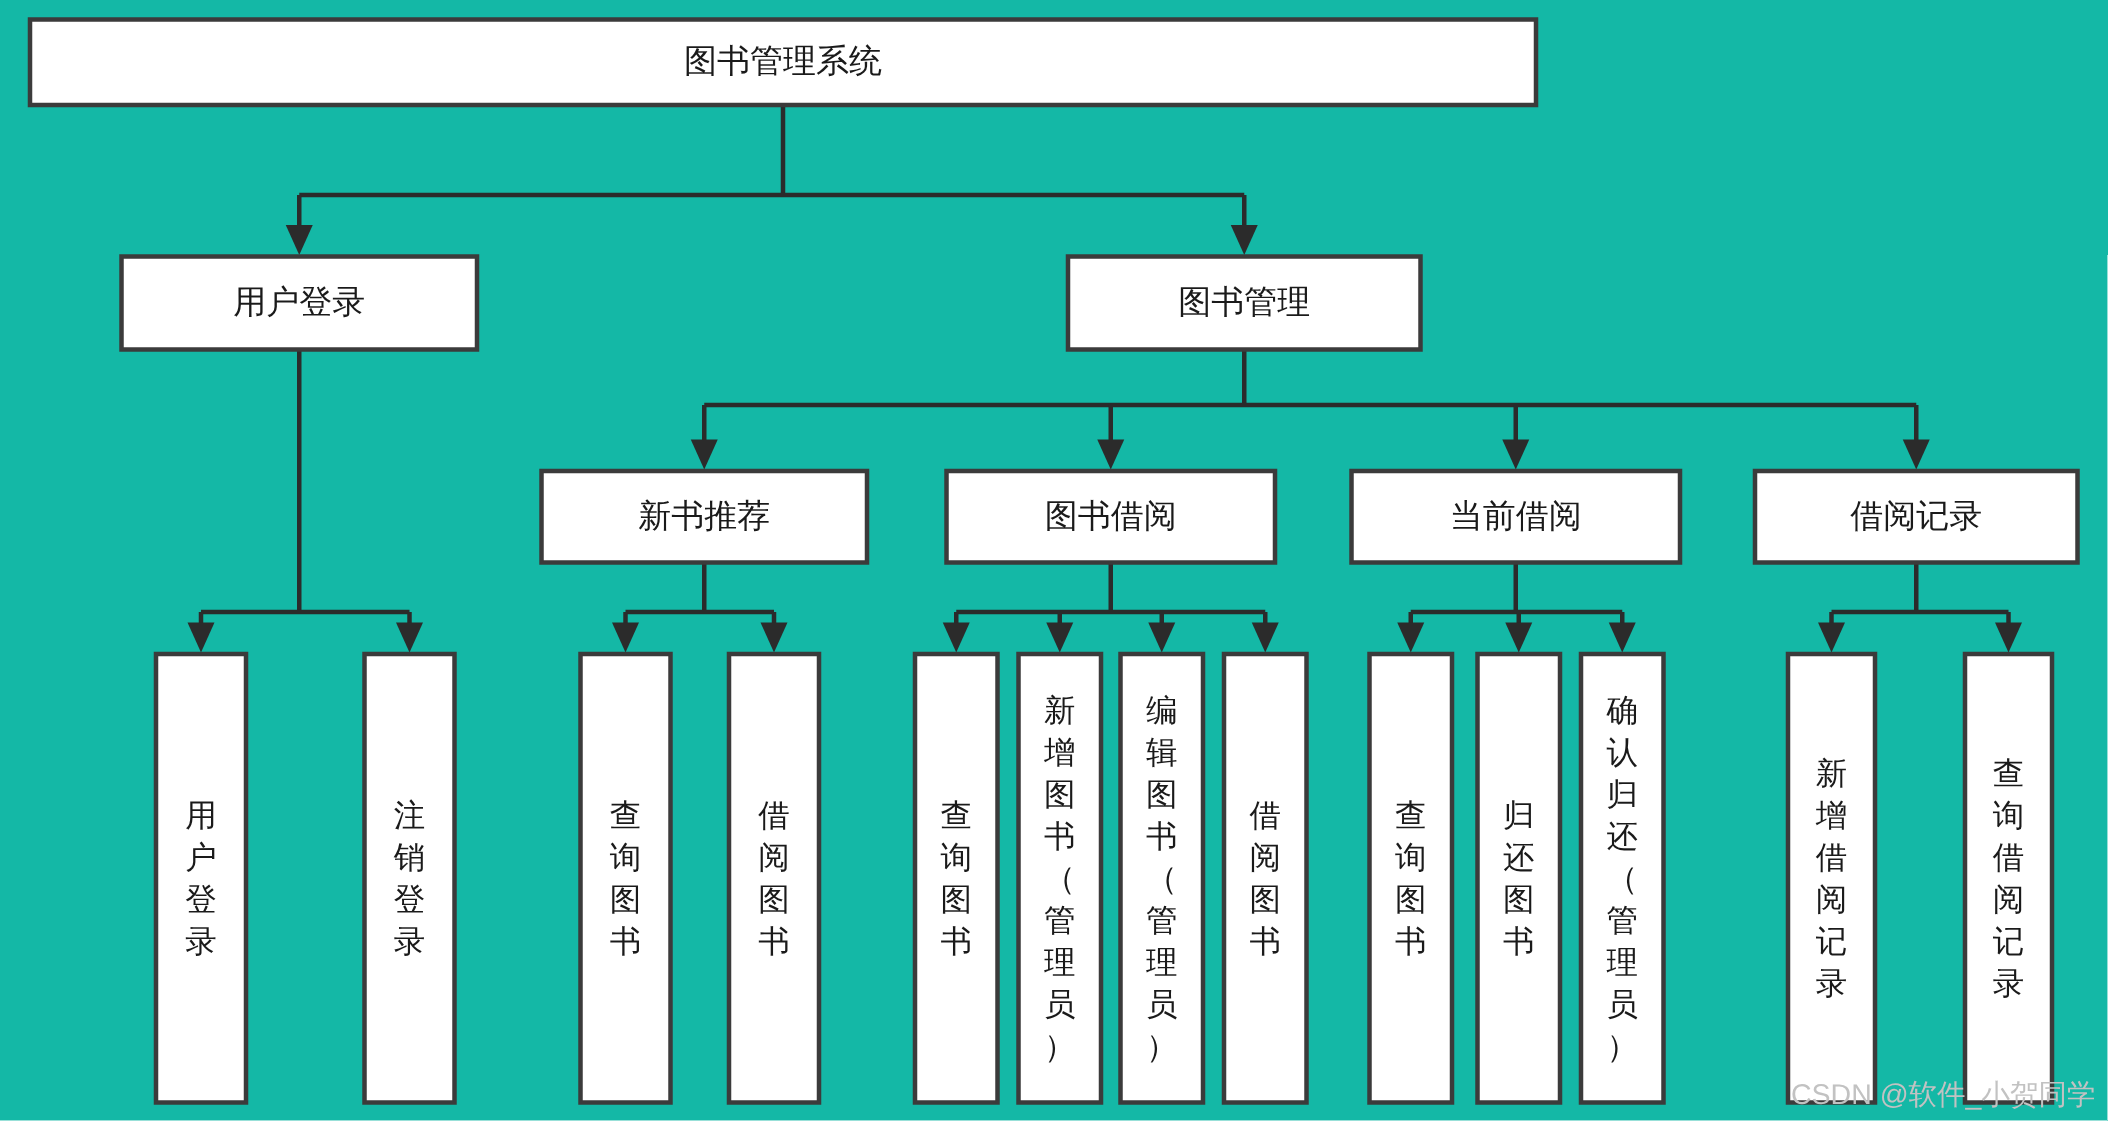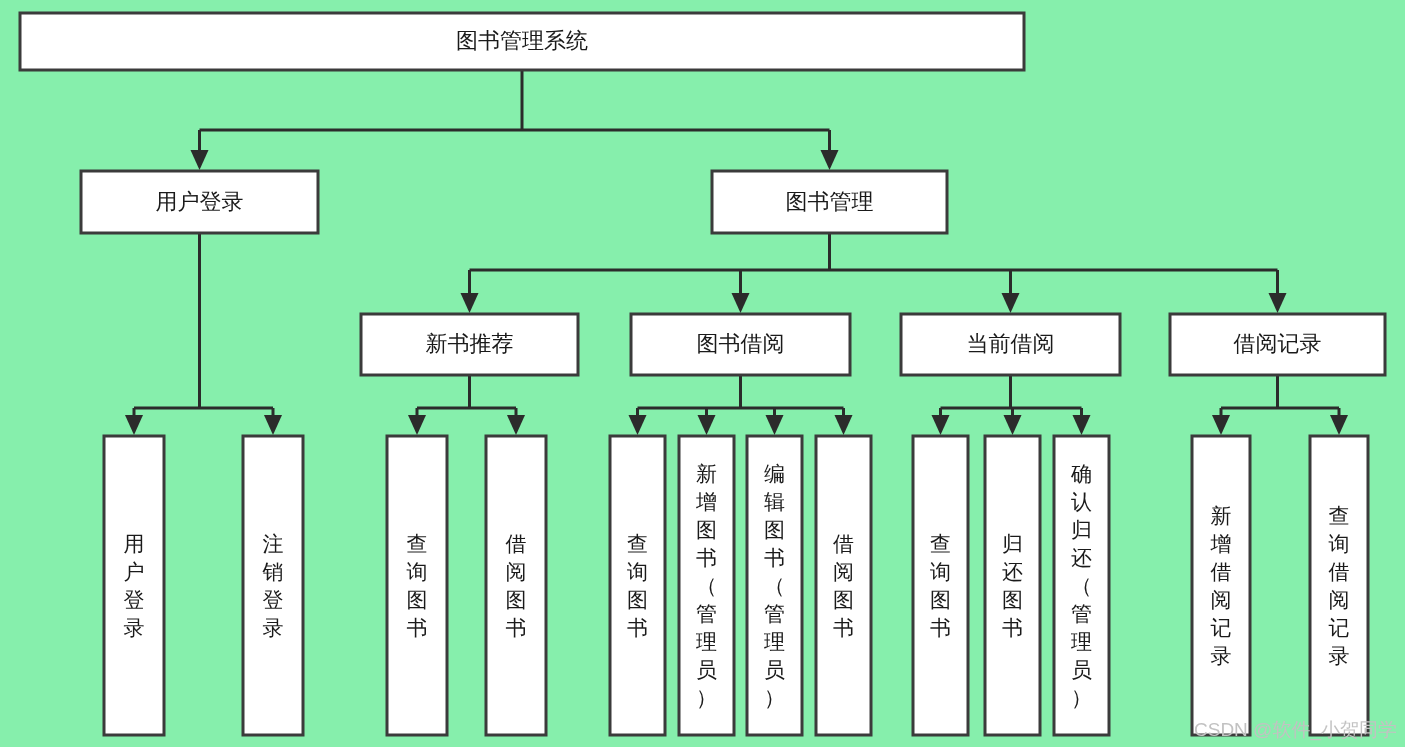--- a/index.html
+++ b/index.html
@@ -11,21 +11,21 @@
   body {
     font-family: "Liberation Sans", "DejaVu Sans", sans-serif;
     width: 1405px;
     height: 747px;
     overflow: hidden;
   }
   #diagram-root {
     position: relative;
     width: 1405px;
     height: 747px;
-    background: #86efac;
+    background: #14b8a6;
   }
   svg.flowchart {
     display: block;
     width: 1405px;
     height: 747px;
   }
   .node-rect {
     fill: #ffffff;
     stroke: #3b3b3b;
     stroke-width: 3;

